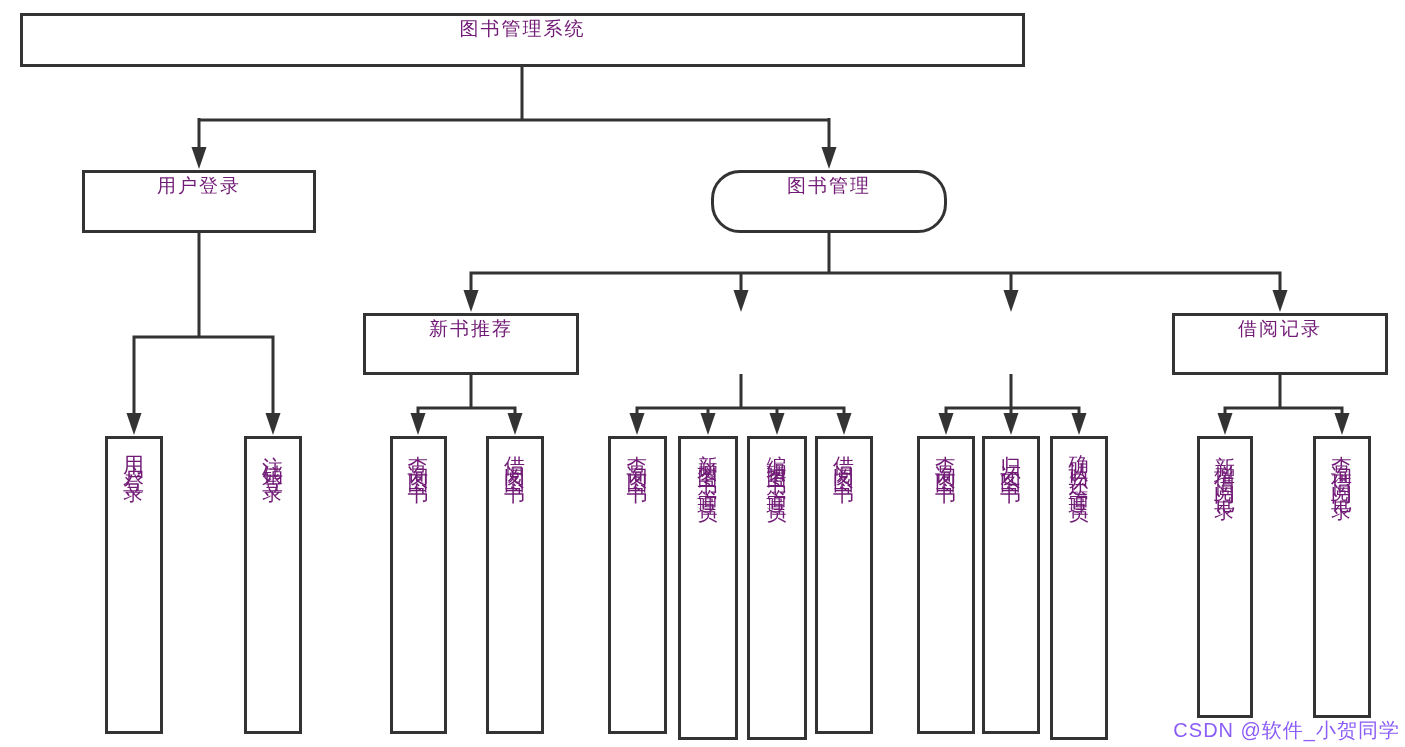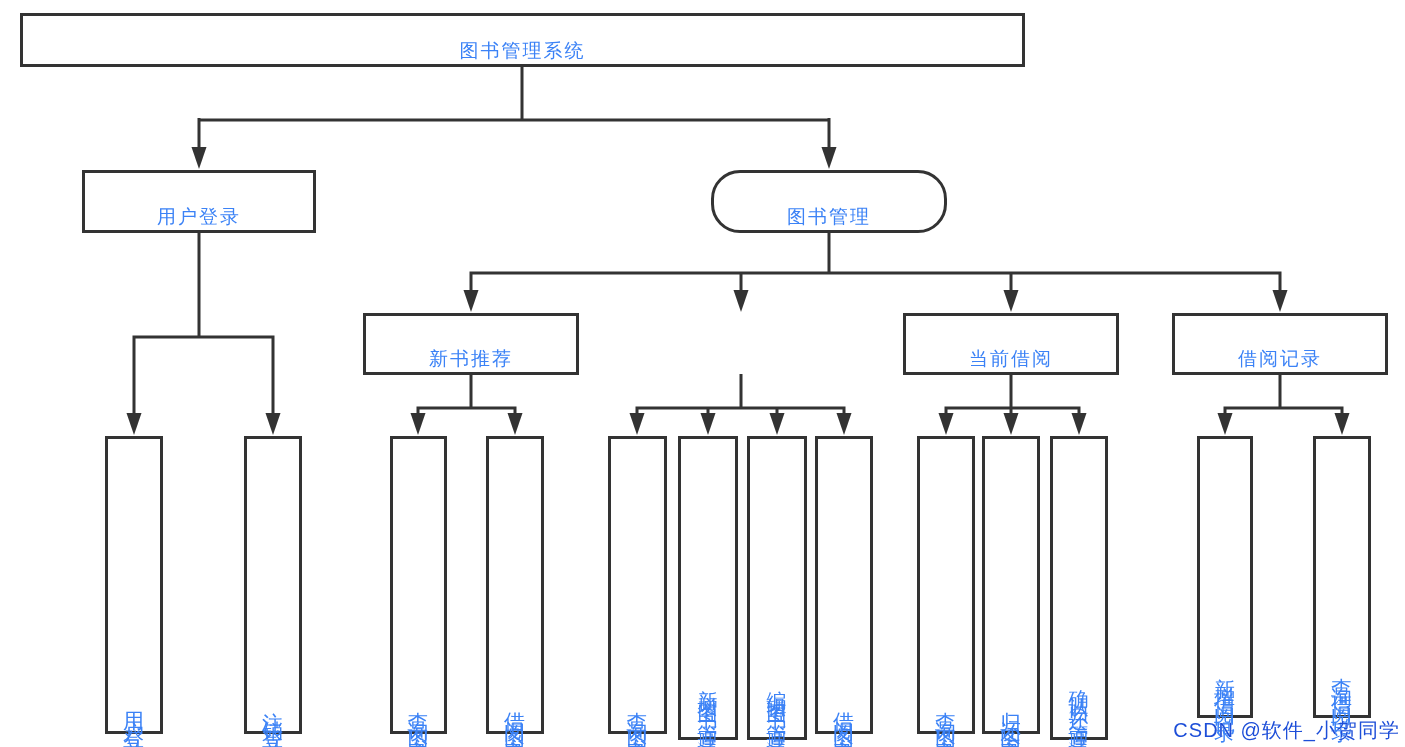--- a/index.html
+++ b/index.html
@@ -15,43 +15,43 @@
     position: absolute;
     left: 0; top: 0;
     width: 1405px; height: 747px;
   }
   .node {
     position: absolute;
     box-sizing: border-box;
     background: #ffffff;
     border: 3px solid #333333;
     display: flex;
-    align-items: flex-end;
+    align-items: flex-start;
     justify-content: center;
-    color: #3b82f6;
+    color: #701a75;
   }
   .hlabel {
     font-size: 19px;
     letter-spacing: 2px;
     white-space: nowrap;
   }
   .vlabel {
     writing-mode: vertical-rl;
     text-orientation: mixed;
     font-size: 21px;
     line-height: 1;
     letter-spacing: 9px;
     white-space: nowrap;
   }
   .watermark {
     position: absolute;
     right: 5px;
     bottom: 3px;
     font-size: 20px;
-    color: #1d4ed8;
+    color: #8b5cf6;
     letter-spacing: 1px;
     white-space: nowrap;
     z-index: 10;
     text-shadow: 0 0 1px #ffffff;
   }
 </style>
 </head>
 <body>
 
 <div id="canvas">
@@ -106,23 +106,20 @@
   <div class="node" style="left:82px; top:170px; width:234px; height:63px;">
     <span class="hlabel">用户登录</span>
   </div>
   <div class="node" style="left:711px; top:170px; width:236px; height:63px;border-radius:29px;">
     <span class="hlabel">图书管理</span>
   </div>
 
   <div class="node" style="left:363px; top:313px; width:216px; height:62px;">
     <span class="hlabel">新书推荐</span>
   </div>
-  <div class="node" style="left:903px; top:313px; width:216px; height:62px;">
-    <span class="hlabel">当前借阅</span>
-  </div>
   <div class="node" style="left:1172px; top:313px; width:216px; height:62px;">
     <span class="hlabel">借阅记录</span>
   </div>
 
   <div class="node" style="left:105px; top:436px; width:58px; height:298px;">
     <span class="vlabel">用户登录</span>
   </div>
   <div class="node" style="left:244px; top:436px; width:58px; height:298px;">
     <span class="vlabel">注销登录</span>
   </div>

